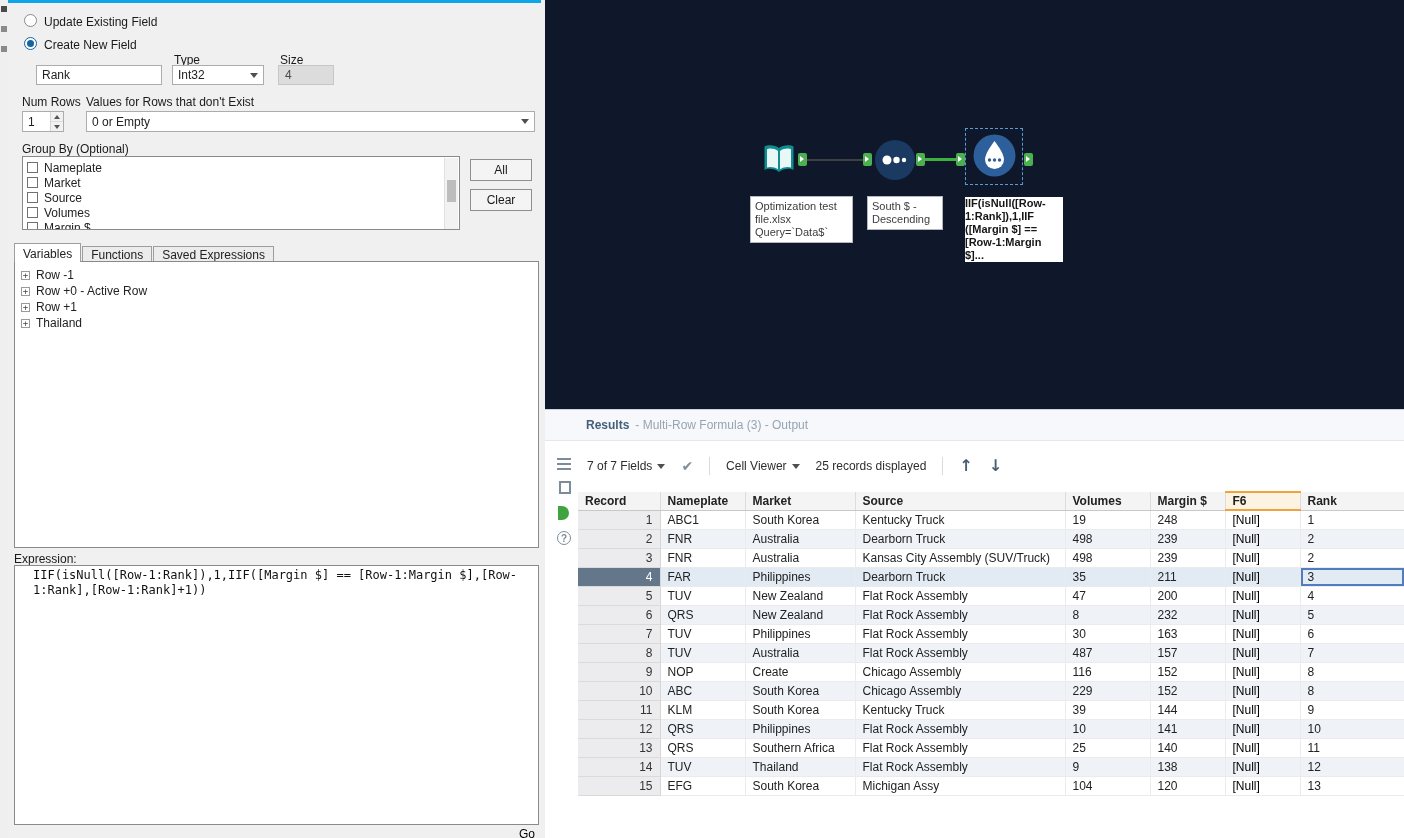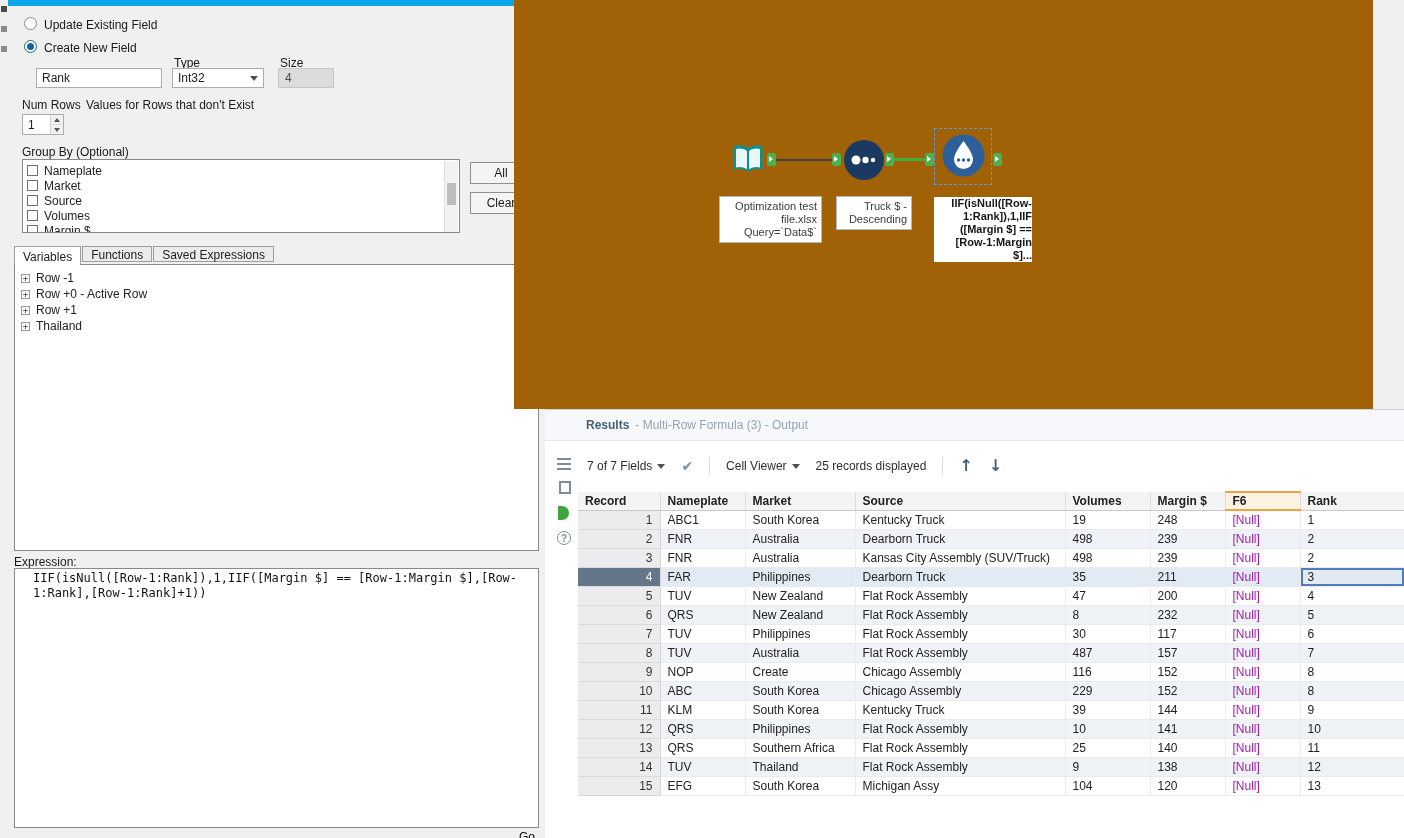--- a/index.html
+++ b/index.html
@@ -7,21 +7,21 @@
   body { font-family: "Liberation Sans", sans-serif; font-size: 12px; color: #222; background: #eef0f2; }
   #app { position: relative; width: 1404px; height: 838px; background: #f0f0f0; }
   .abs { position: absolute; }
 
   
   #edge { left:0; top:0; width:8px; height:838px; background:#efefef; }
   .edge-ic { position:absolute; left:1px; width:6px; height:6px; background:#8a8a8a; }
   .edge-ic.first { background:#4a4a4a; }
 
   
-  #config { left:8px; top:0; width:533px; height:598px; background:#f0f0f0; border-top:6px solid #0ea5e9; }
+  #config { left:8px; top:0; width:533px; height:598px; background:#f0f0f0; border-top:3px solid #0ea5e9; }
   .lbl { position:absolute; color:#1a1a1a; white-space:nowrap; }
   .input, .select { position:absolute; background:#fff; border:1px solid #acacac; display:flex; align-items:center; padding:0 5px; height:20px; }
   .select .caret { margin-left:auto; }
   .caret { width:0; height:0; border-left:4px solid transparent; border-right:4px solid transparent; border-top:5px solid #4f4f4f; display:inline-block; }
   .radio { position:absolute; width:13px; height:13px; border-radius:50%; border:1px solid #8a8a8a; background:#fff; }
   .radio.on { border-color:#1464a0; }
   .radio.on::after { content:''; position:absolute; left:2px; top:2px; width:7px; height:7px; border-radius:50%; background:#1464a0; }
   #name-input { left:28px; top:62px; width:126px; }
   #type-select { left:164px; top:62px; width:92px;gap:36px; }
   #size-box { left:270px; top:62px; width:56px; height:20px; background:#dcdcdc; border:1px solid #c6c6c6; color:#4a4a4a; display:flex; align-items:center; padding:0 6px; }
@@ -33,33 +33,33 @@
   .sb.dn::after { content:''; width:0; height:0; border-left:3px solid transparent; border-right:3px solid transparent; border-top:4px solid #555; }
   #values-select { left:78px; top:108px; width:449px; height:21px; }
   #group-list { position:absolute; left:14px; top:153px; width:438px; height:74px; background:#fff; border:1px solid #8a8a8a; padding-top:3px; overflow:hidden; }
   .gb-item { display:flex; align-items:center; height:15px; }
   .checkbox { width:11px; height:11px; border:1px solid #707070; background:#fff; margin:0 6px 0 4px; flex:none; }
   #group-scroll { position:absolute; right:1px; top:1px; width:14px; height:71px; background:#f2f2f2; border-left:1px solid #e0e0e0; }
   #group-thumb { position:absolute; left:2px; top:22px; width:9px; height:22px; background:#bdbdbd; }
   .btn { position:absolute; width:62px; height:22px; background:#f4f4f4; border:1px solid #8f8f8f; display:flex; align-items:center; justify-content:center; color:#1a1a1a; }
   #btn-all { left:462px; top:156px; }
   #btn-clear { left:462px; top:186px; }
-  #tabs { position:absolute; left:6px; top:240px; display:flex; height:19px; }
+  #tabs { position:absolute; left:6px; top:240px; display:flex; align-items:flex-end; height:19px; }
   .tab { border:1px solid #9e9e9e; background:#ececec; padding:1px 8px 2px; height:16px; margin-right:1px; white-space:nowrap; }
   .tab.active { background:#fff; height:19px; border-bottom:none; padding-top:3px; position:relative; z-index:2; }
   #tree { position:absolute; left:6px; top:258px; width:525px; height:287px; background:#fff; border:1px solid #8a8a8a; padding:5px 2px; overflow:hidden; }
   .tree-item { display:flex; align-items:center; height:16px; }
   .expander { width:9px; height:9px; border:1px solid #9a9a9a; background:#fff; color:#444; font-size:9px; line-height:7px; text-align:center; margin:0 6px 0 4px; font-family:"DejaVu Sans Mono", monospace; flex:none; }
   #expr-label { left:6px; top:549px; }
   #expr { left:6px; top:562px; width:525px; height:260px; background:#fff; border:1px solid #8a8a8a; padding:2px 18px; font-family:"DejaVu Sans Mono", monospace; font-size:12px; line-height:15px; white-space:pre-wrap; word-break:break-all; color:#111; }
   #bottombar { left:6px; top:823px; width:525px; height:15px; display:flex; justify-content:flex-end; align-items:center; background:#f0f0f0; }
   #go { color:#000000; padding-right:4px; }
 
   
-  #canvas { left:514px; top:0; width:859px; height:409px; background:#a16207;text-align:right; }
+  #canvas { left:545px; top:0; width:859px; height:409px; background:#0f172a; }
   .tool-caption { position:absolute; font-size:11px; line-height:13px; color:#3c3c3c; background:#fff; border:1px solid #b4b8bc; padding:3px 4px; }
   #cap1 { left:205px; top:196px; width:103px; }
   #cap2 { left:322px; top:196px; width:76px; }
   #cap3 { left:420px; top:197px; width:98px; border:none; font-weight:bold; color:#161616; padding:0; }
   .conn { position:absolute; height:0; }
   #conn1 { left:262px; top:159px; width:56px; border-top:2px solid #404040; }
   #conn2 { left:380px; top:158px; width:32px; border-top:3px solid #3faf3f; }
   .anchor { position:absolute; width:9px; height:13px; background:#4caf50; border-radius:2px; }
   .anchor::after { content:''; position:absolute; left:2px; top:3px; width:0; height:0; border-top:3px solid transparent; border-bottom:3px solid transparent; border-left:4px solid #fff; }
   #tool1 { left:215px; top:141px; }
@@ -90,21 +90,21 @@
   #ic4 { left:12px; top:121px; width:14px; height:14px; border:1.5px solid #7e8c99; border-radius:50%; color:#7e8c99; font-size:10px; font-weight:bold; display:flex; align-items:center; justify-content:center; }
   #grid { position:absolute; left:33px; top:81px; border-collapse:collapse; table-layout:fixed; width:826px; font-size:12px; background:#fff; }
   #grid th { background:#f4f4f4; font-weight:bold; text-align:left; padding:1px 7px; border-right:1px solid #dcdcdc; border-bottom:1px solid #c8c8c8; height:17px; white-space:nowrap; overflow:hidden; }
   #grid th.hl { border-top:2px solid #efa23d; border-bottom:2px solid #efa23d; background:#fdf3e3; }
   #grid td { padding:2px 7px; border-right:1px solid #ebebeb; border-bottom:1px solid #ebebeb; height:17px; white-space:nowrap; overflow:hidden; }
   #grid td.rec { background:#ececee; text-align:right; color:#333; border-right:1px solid #d6d6d6; border-bottom:1px solid #dadada; }
   #grid tr.alt td { background:#eff3f8; }
   #grid tr.alt td.rec { background:#ececee; }
   #grid tr.sel td { background:#e2eaf3; }
   #grid tr.sel td.rec { background:#64768a; color:#fff; }
-  #grid td.null { color:#a21caf; }
+  #grid td.null { color:#000000; }
   #grid td.focus { background:#f7faff; box-shadow: inset 0 0 0 2px #4f7dbe; }
 </style>
 </head>
 <body>
 
 <div id="app">
 
   <div class="abs" id="edge">
     <div class="edge-ic first" style="top:6px;"></div>
     <div class="edge-ic" style="top:26px;"></div>
@@ -135,20 +135,24 @@
 
     <div class="lbl" style="left:14px; top:92px;">Num Rows</div>
     <div class="lbl" style="left:78px; top:92px;">Values for Rows that don't Exist</div>
 
     <div class="abs" id="numrows-spin">
       <span>1</span>
       <span class="spinbtns">
         <span class="sb up"></span>
         <span class="sb dn"></span>
       </span>
+    </div>
+    <div class="select" id="values-select">
+      <span>0 or Empty</span>
+      <span class="caret"></span>
     </div>
 
     <div class="lbl" style="left:14px; top:139px;">Group By (Optional)</div>
     <div id="group-list">
       <div class="gb-item">
           <span class="checkbox"></span>
           <span class="gb-label">Nameplate</span>
         </div>
         <div class="gb-item">
           <span class="checkbox"></span>
@@ -240,21 +244,21 @@
     </svg>
     <div class="anchor" id="a3in"></div>
     <div class="anchor" id="a3out"></div>
 
     <div class="tool-caption" id="cap1">
         <div>Optimization test</div>
         <div>file.xlsx</div>
         <div>Query=`Data$`</div>
       </div>
     <div class="tool-caption" id="cap2">
-        <div>Truck $ -</div>
+        <div>South $ -</div>
         <div>Descending</div>
       </div>
     <div class="tool-caption" id="cap3">
         <div>IIF(isNull([Row-</div>
         <div>1:Rank]),1,IIF</div>
         <div>([Margin $] ==</div>
         <div>[Row-1:Margin</div>
         <div>$]...</div>
       </div>
   </div>
@@ -374,21 +378,21 @@
             <td class="col5">232</td>
             <td class="col6 null">[Null]</td>
             <td class="col7">5</td>
           </tr>
           <tr>
             <td class="col0 rec">7</td>
             <td class="col1">TUV</td>
             <td class="col2">Philippines</td>
             <td class="col3">Flat Rock Assembly</td>
             <td class="col4">30</td>
-            <td class="col5">117</td>
+            <td class="col5">163</td>
             <td class="col6 null">[Null]</td>
             <td class="col7">6</td>
           </tr>
           <tr class="alt">
             <td class="col0 rec">8</td>
             <td class="col1">TUV</td>
             <td class="col2">Australia</td>
             <td class="col3">Flat Rock Assembly</td>
             <td class="col4">487</td>
             <td class="col5">157</td>

